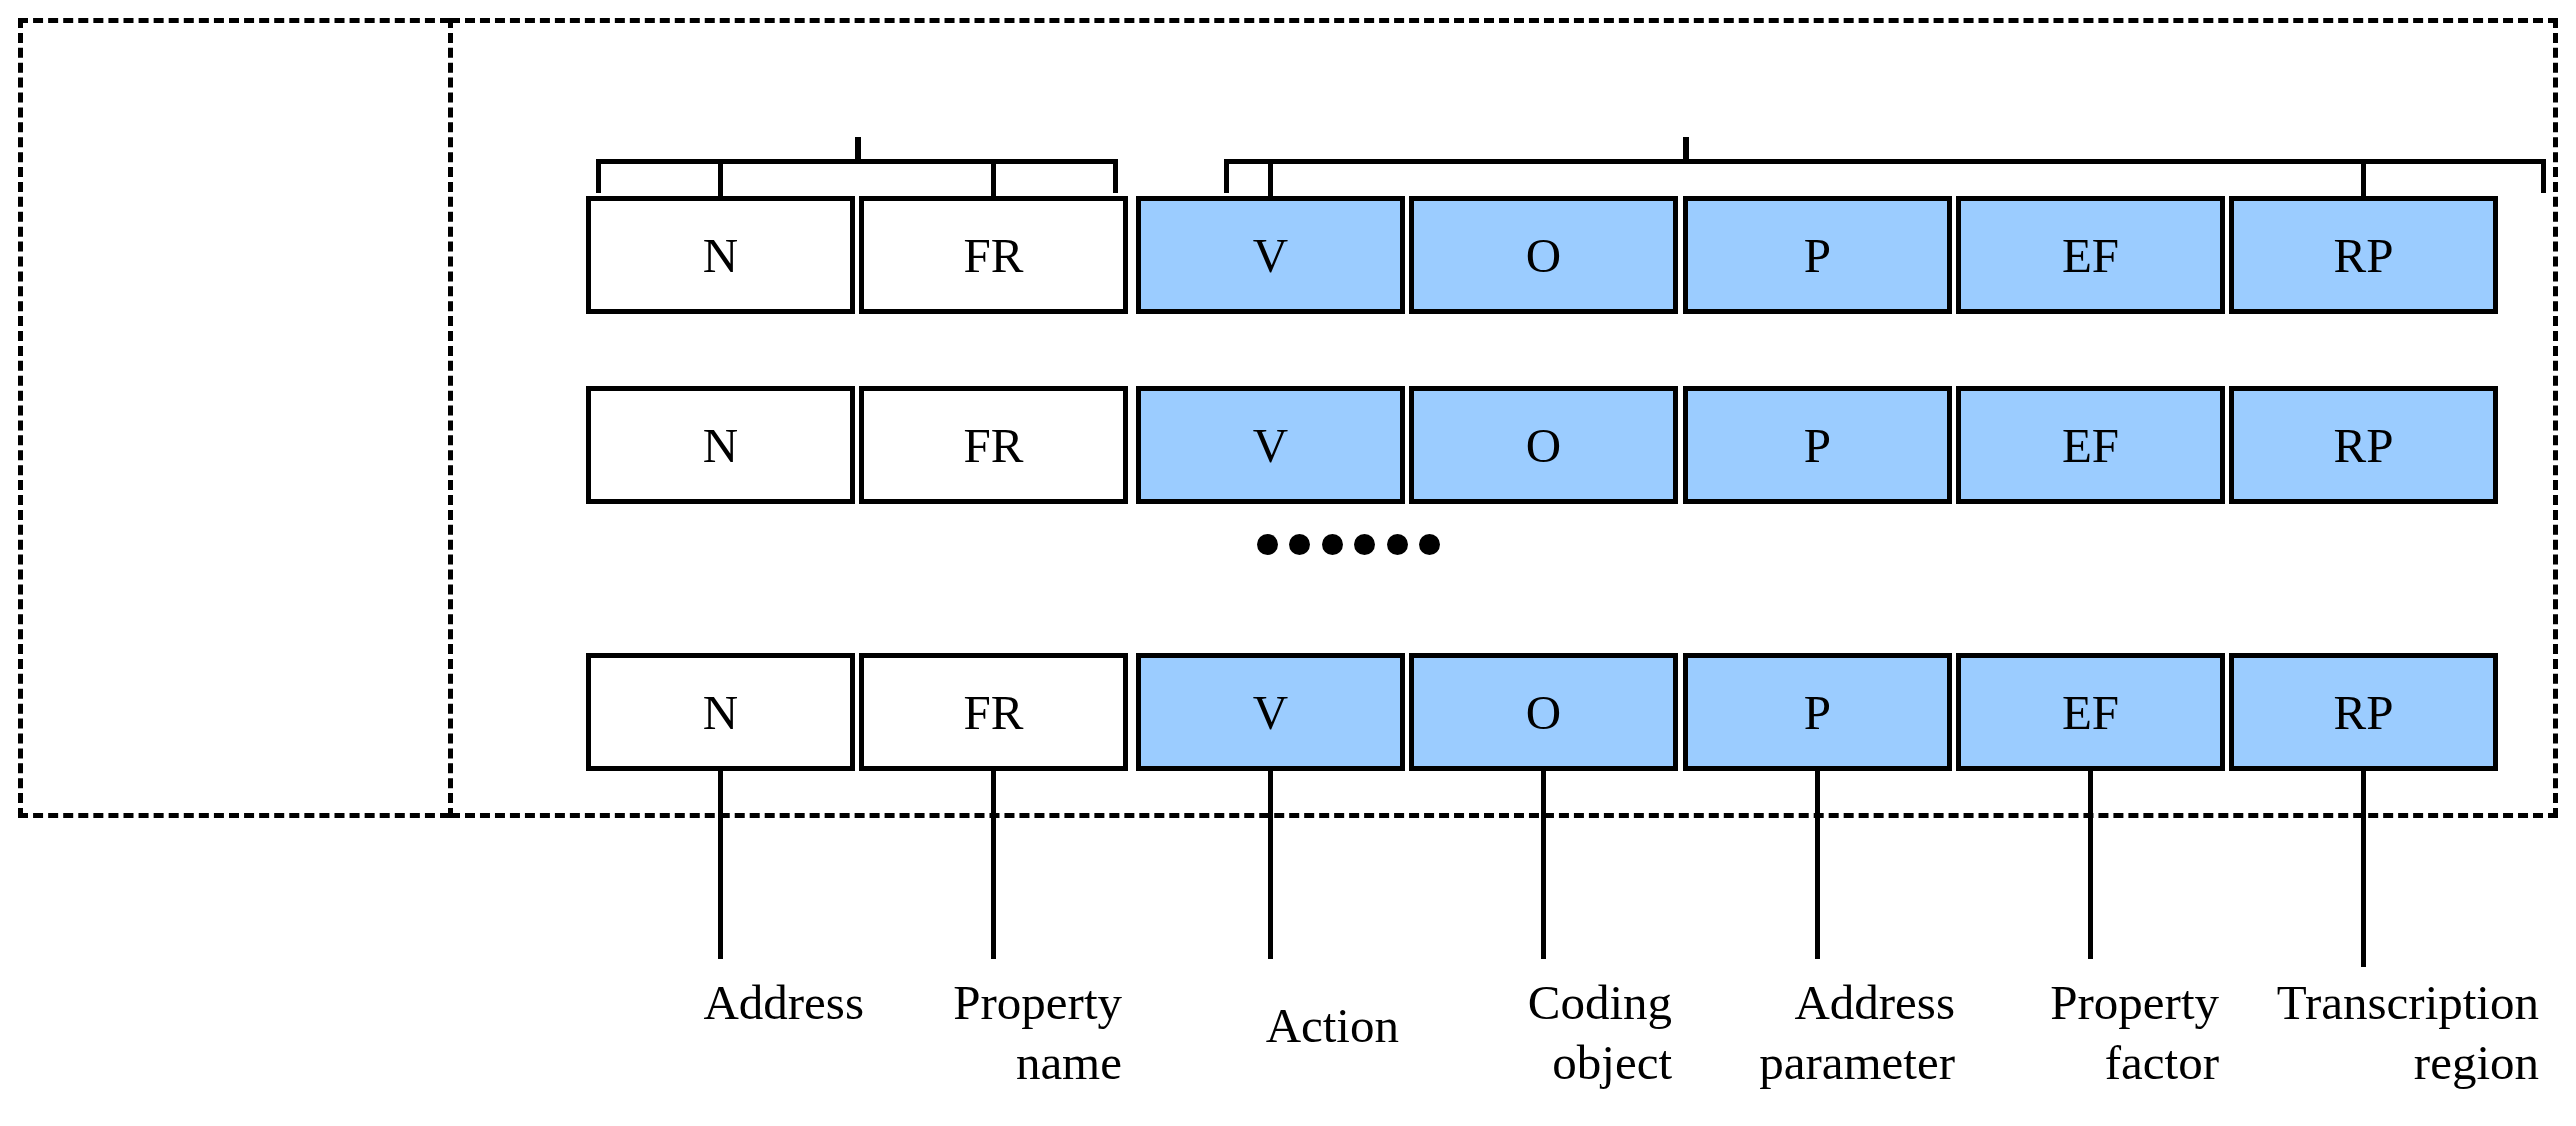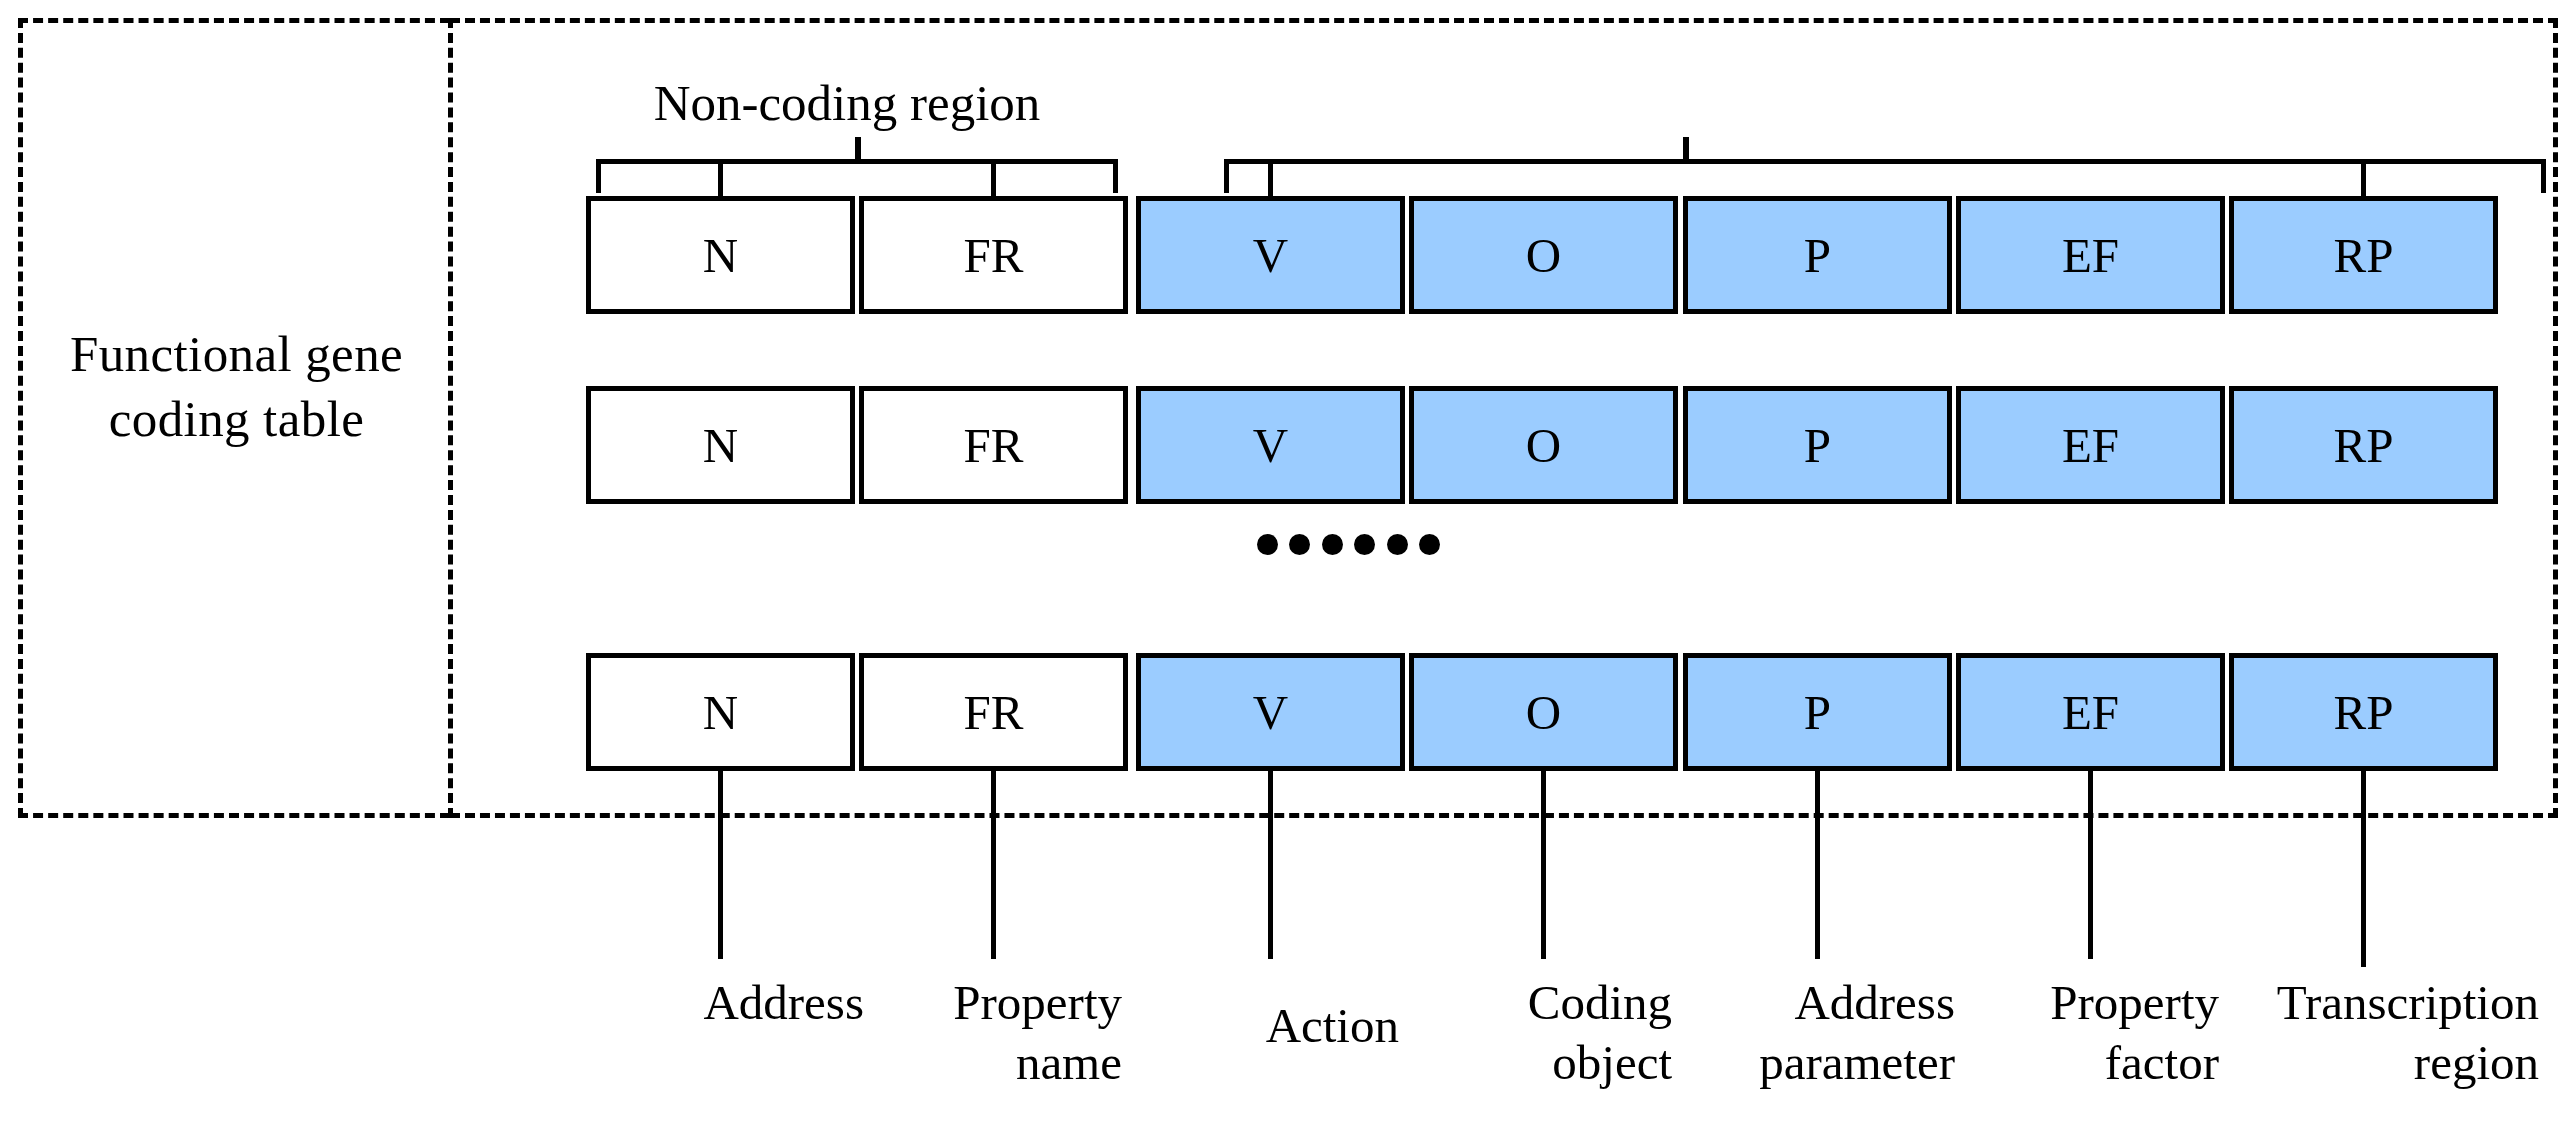--- a/index.html
+++ b/index.html
@@ -141,23 +141,21 @@
 </style>
 </head>
 <body>
 
 <div id="stage">
 
   <div class="dashed-box" id="outer-dashed-left"></div>
   <div class="dashed-box" id="outer-dashed-right"></div>
   <div id="divider-dashed"></div>
 
-  <div id="table-caption">Functional gene coding table</div>
-
-  <div class="region-label" id="label-noncoding">Non-coding region</div>
+
 
   <div class="bracket-stem" id="stem-noncoding"></div>
   <div class="bracket" id="bracket-noncoding"></div>
   <div class="bracket-stem" id="stem-coding"></div>
   <div class="bracket" id="bracket-coding"></div>
 
   <div id="cells-layer">
       <div class="cell" style="left: 586px; top: 196px; width: 269px; height: 118px;">N</div>
       <div class="cell" style="left: 859px; top: 196px; width: 269px; height: 118px;">FR</div>
       <div class="cell coding" style="left: 1136px; top: 196px; width: 269px; height: 118px;">V</div>

